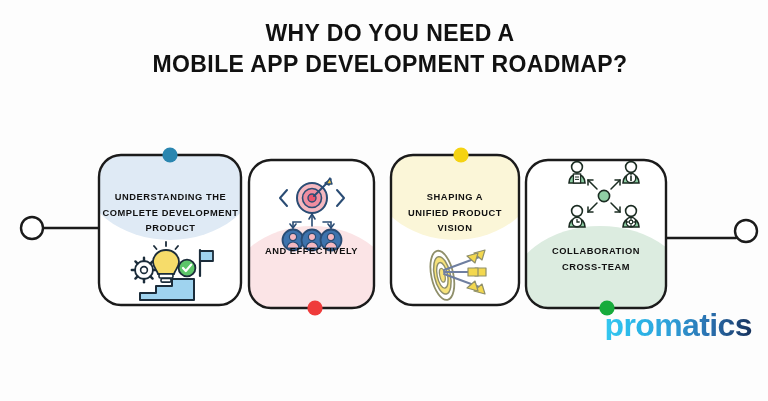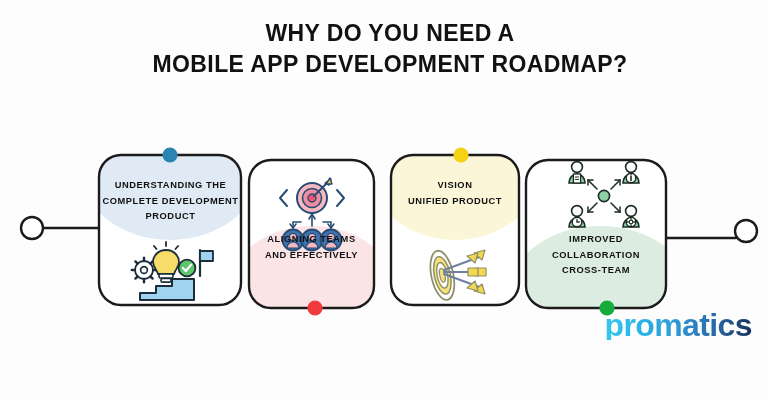--- a/index.html
+++ b/index.html
@@ -54,20 +54,21 @@
   .card-text {
     position: absolute;
     text-align: center;
     font-weight: 700;
     font-size: 9.3px;
     letter-spacing: 0.55px;
     line-height: 15.5px;
     color: #111111;
     white-space: nowrap;
     pointer-events: none;
+    margin-top: 12px;
   }
 
   .card-text span { display: block; }
 
   #card1-text { left: 93px;  top: 178px; width: 143px; }
   #card2-text { left: 243px; top: 232px; width: 125px; }
   #card3-text { left: 385px; top: 178px; width: 128px; }
   #card4-text { left: 520px; top: 232px; width: 140px; }
 
   
@@ -332,30 +333,29 @@
 
   </svg>
 
   <div class="card-text" id="card1-text">
     <span>UNDERSTANDING THE</span>
     <span>COMPLETE DEVELOPMENT</span>
     <span>PRODUCT</span>
   </div>
 
   <div class="card-text" id="card2-text">
-    <span>ALIGNING TEAMS</span>
     <span>AND EFFECTIVELY</span>
   </div>
 
   <div class="card-text" id="card3-text">
+    <span>SHAPING A</span>
+    <span>UNIFIED PRODUCT</span>
     <span>VISION</span>
-    <span>UNIFIED PRODUCT</span>
   </div>
 
   <div class="card-text" id="card4-text">
-    <span>IMPROVED</span>
     <span>COLLABORATION</span>
     <span>CROSS-TEAM</span>
   </div>
 
   <div class="logo">promatics</div>
 
 </div>
 
 </body></html>

